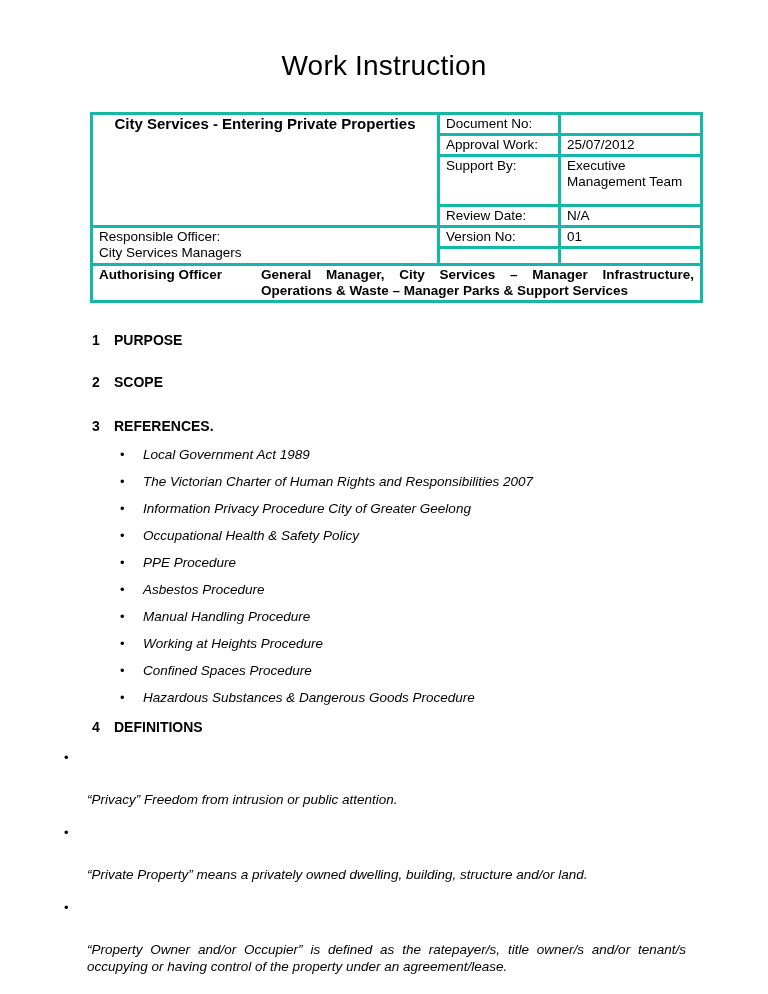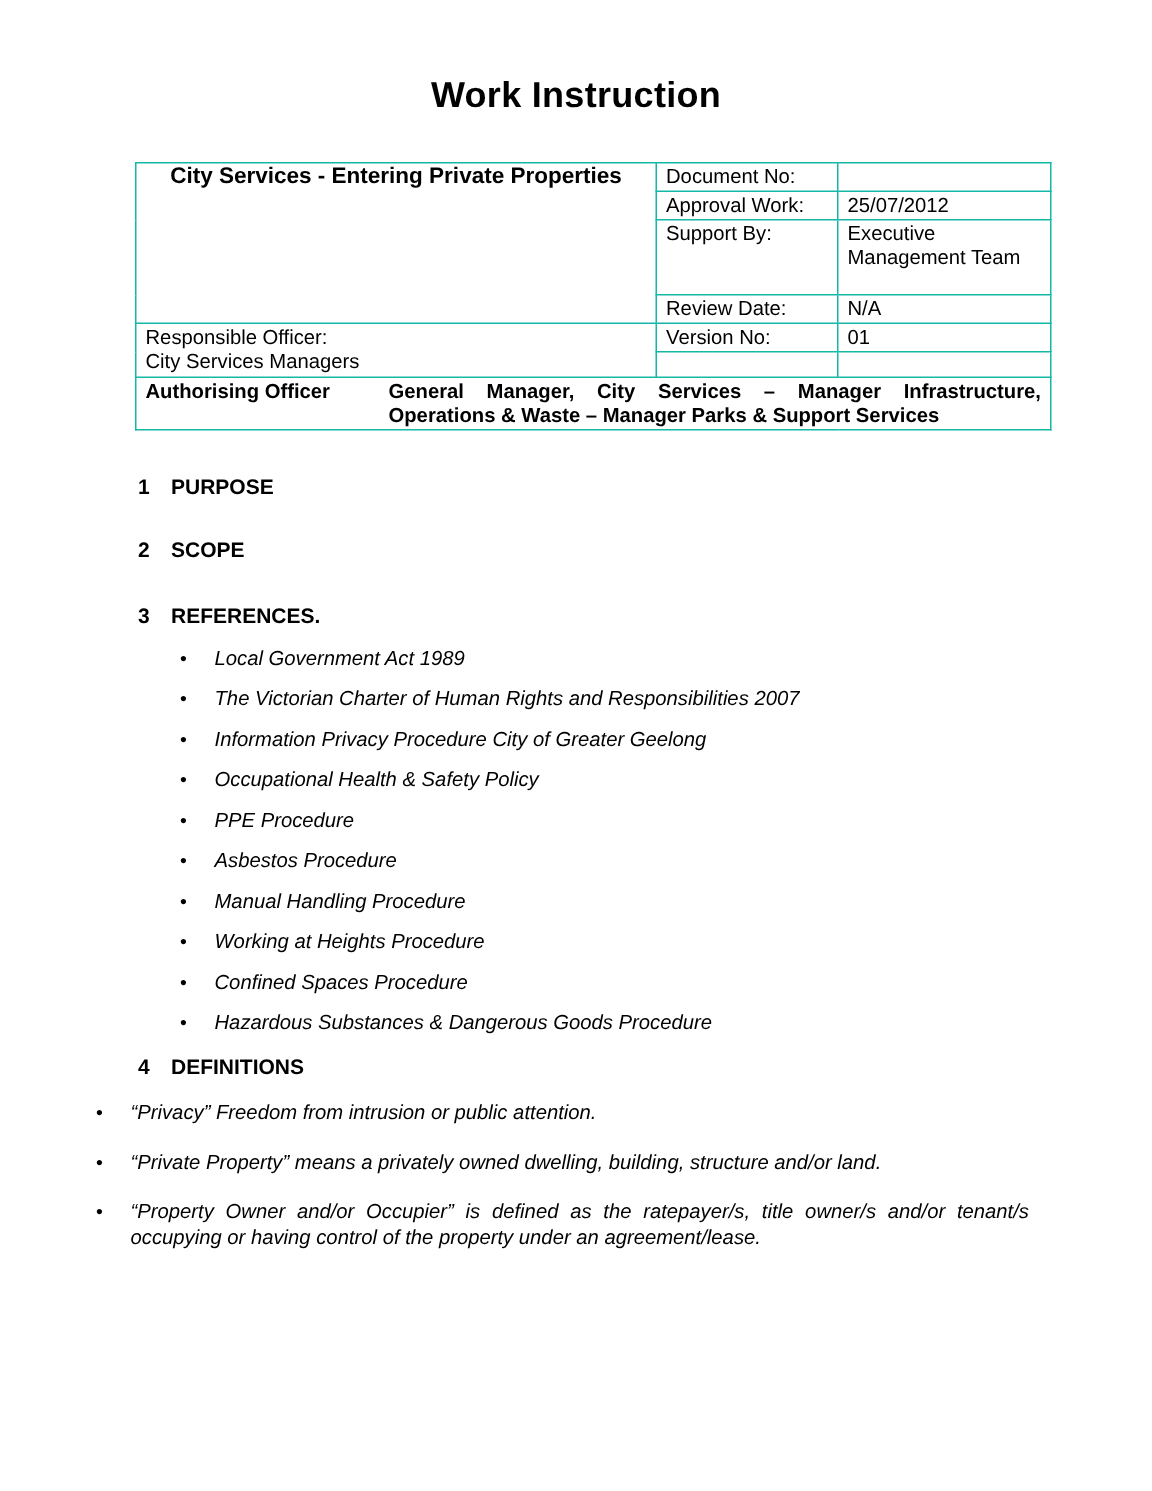--- a/index.html
+++ b/index.html
@@ -13,33 +13,33 @@
   }
   .page {
     position: relative;
     width: 768px;
     height: 994px;
     background: #ffffff;
   }
   .doc-title {
     margin-top: 50px;
     text-align: center;
-    font-size: 24px;
-    font-weight: bold;
+    font-size: 28px;
+    font-weight: normal;
     letter-spacing: 0.2px;
   }
   table.doc-table {
     margin: 30px 0 0 90px;
     width: 610px;
     border-collapse: collapse;
     table-layout: fixed;
     font-size: 13.5px;
   }
   table.doc-table td {
-    border: 1px solid #14b8a6;
+    border: 3px solid #14b8a6;
     padding: 1px 6px;
     vertical-align: top;
     line-height: 16px;
   }
   td.cell-title {
     text-align: center;
     vertical-align: middle;
     font-weight: bold;
     font-size: 15px;
     line-height: 19px;
@@ -93,21 +93,21 @@
     margin-bottom: 16px;
     font-size: 13.5px;
     line-height: 17px;
   }
   .bullet {
     flex: none;
     width: 23px;
     font-size: 13px;
   }
   .li-text { flex: 1; font-style: italic; }
-  ul.def-list .li-text { text-align: justify; }
+  ul.def-list .li-text { text-align: justify; margin-top: 42px; }
 </style>
 </head>
 <body>
 
 <div class="page">
 
   <div class="doc-title">Work Instruction</div>
 
   <table class="doc-table">
     <colgroup>

